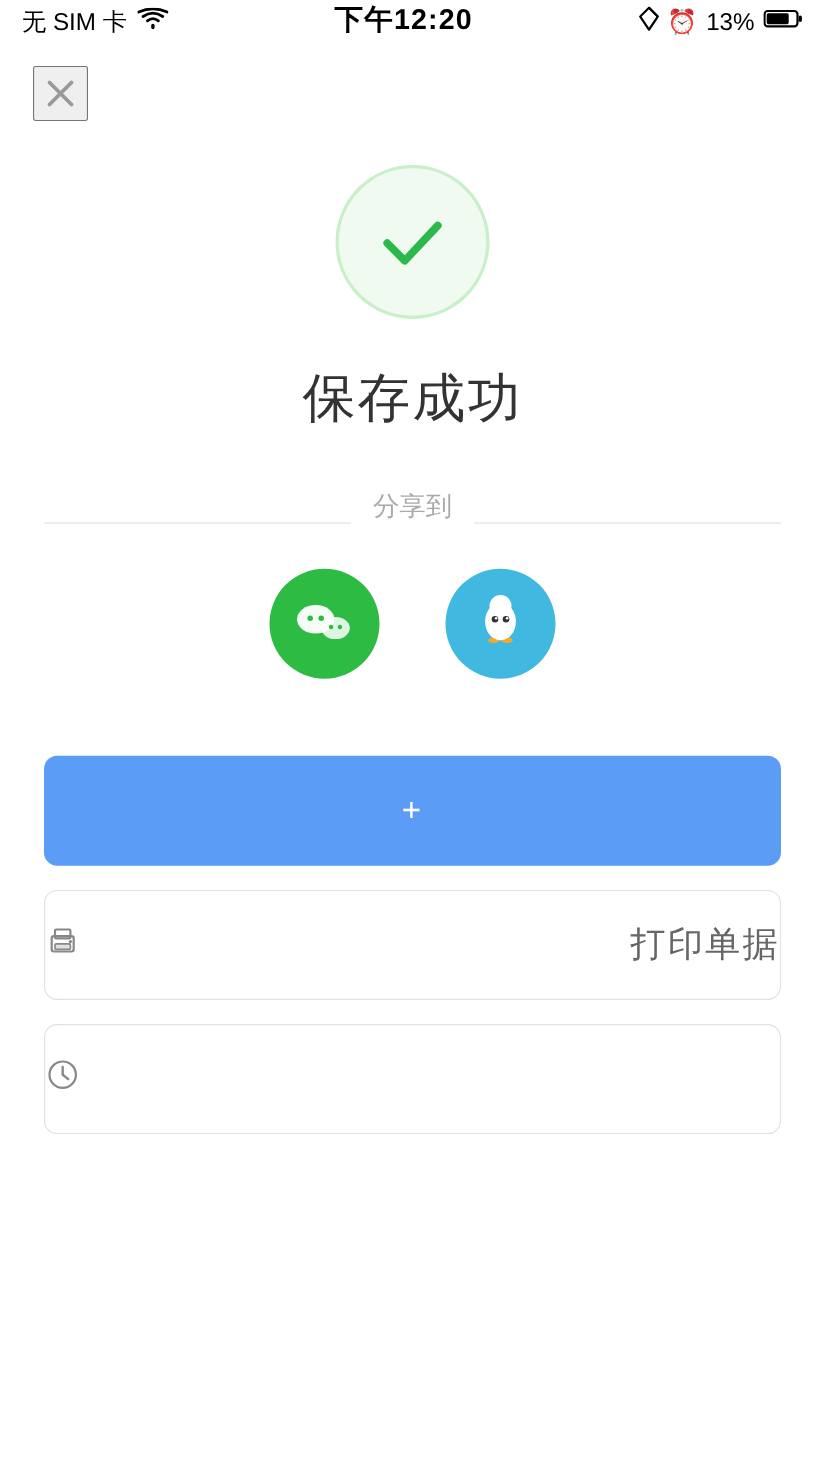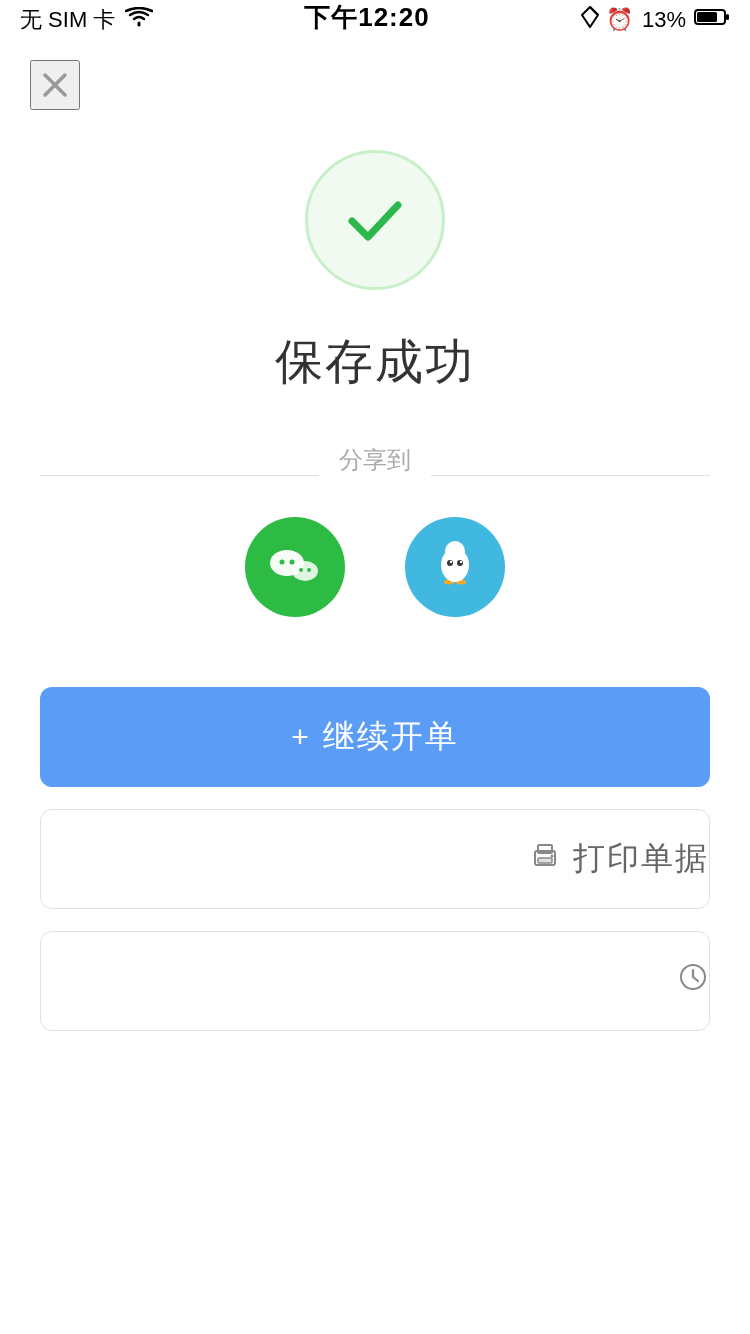--- a/index.html
+++ b/index.html
@@ -182,21 +182,21 @@
 
     .btn-secondary {
       width: 100%;
       height: 100px;
       border-radius: 12px;
       background: #ffffff;
       border: 1.5px solid #e0e0e0;
       cursor: pointer;
       display: flex;
       align-items: center;
-      justify-content: flex-end;
+      justify-content: space-between;
       gap: 12px;
       font-size: 32px;
       color: #666666;
       font-weight: 400;
       letter-spacing: 2px;
     }
 
     
     .wechat-logo {
       width: 60px;
@@ -310,21 +310,20 @@
         <ellipse cx="29" cy="36" rx="10" ry="8" fill="white"></ellipse>
       </svg>
     </button>
 
   </div>
 
   <div class="action-buttons">
 
     <button class="btn-primary">
       <span class="btn-icon">+</span>
-      <span>继续开单</span>
     </button>
 
     <button class="btn-secondary">
       <span>
         <svg width="32" height="32" viewBox="0 0 32 32" fill="none">
           <rect x="6" y="12" width="20" height="14" rx="2" stroke="#888" stroke-width="2"></rect>
           <rect x="9" y="6" width="14" height="8" rx="1" stroke="#888" stroke-width="2"></rect>
           <rect x="9" y="19" width="14" height="5" rx="1" fill="#e0e0e0" stroke="#888" stroke-width="1.5"></rect>
           <circle cx="23" cy="17" r="1.5" fill="#888"></circle>
         </svg>

